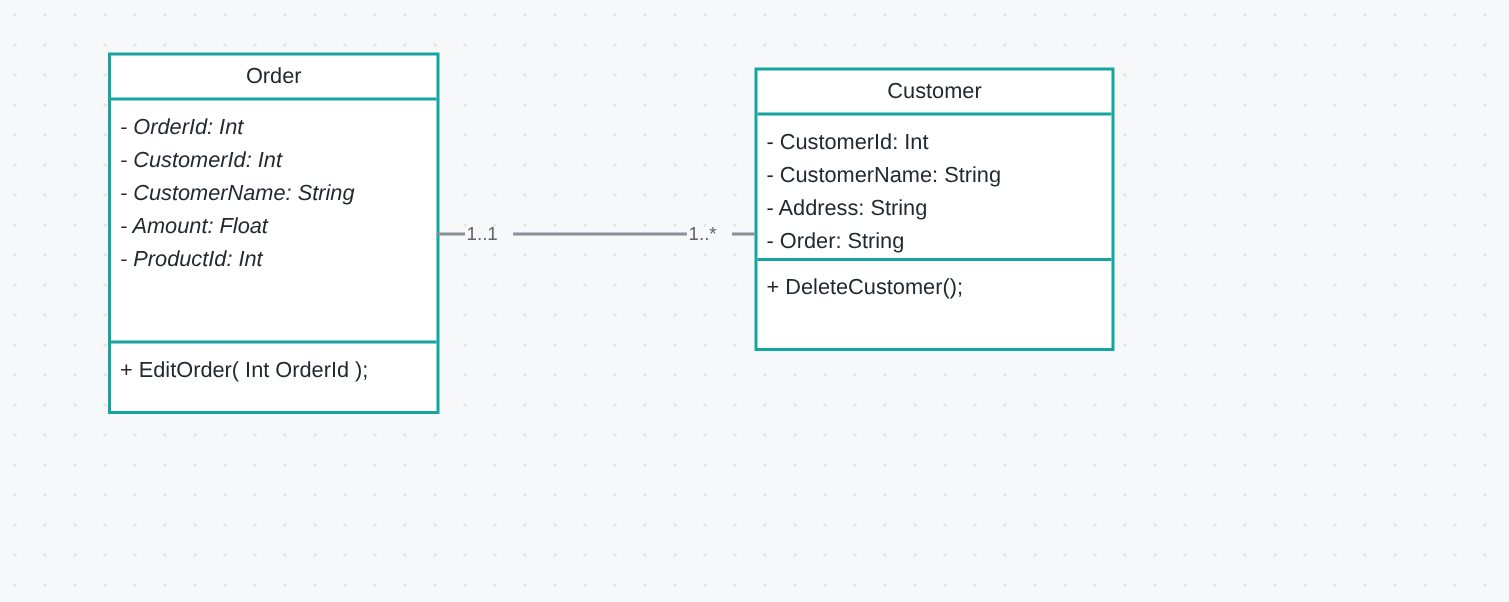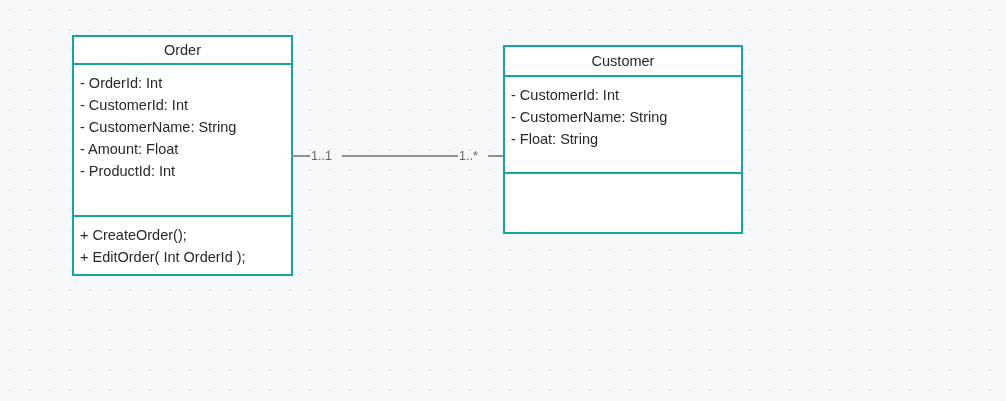--- a/index.html
+++ b/index.html
@@ -67,21 +67,21 @@
   }
 
   
   #class-order {
     left: 72px;
     top: 35px;
     width: 221px;
     height: 241px;
   }
   #class-order .uml-title { height: 30px; }
-  #class-order .attributes { height: 162px; }
+  #class-order .attributes { height: 162px; font-style: italic; }
 
   #class-customer {
     left: 503px;
     top: 45px;
     width: 240px;
     height: 189px;
   }
   #class-customer .uml-title { height: 30px; }
   #class-customer .attributes { height: 97px; }
 
@@ -123,37 +123,38 @@
   <div class="uml-class" id="class-order">
     <div class="uml-title">Order</div>
     <div class="uml-compartment attributes">
       <div class="uml-member">- OrderId: Int</div>
       <div class="uml-member">- CustomerId: Int</div>
       <div class="uml-member">- CustomerName: String</div>
       <div class="uml-member">- Amount: Float</div>
       <div class="uml-member">- ProductId: Int</div>
     </div>
     <div class="uml-compartment methods">
-      <div class="uml-member">+ CreateOrder();</div>
       <div class="uml-member">+ EditOrder( Int OrderId );</div>
     </div>
   </div>
 
   <div id="association">
     <div class="assoc-line" id="assoc-seg-left"></div>
     <div class="assoc-label" id="assoc-label-source">1..1</div>
     <div class="assoc-line" id="assoc-seg-mid"></div>
     <div class="assoc-label" id="assoc-label-target">1..*</div>
     <div class="assoc-line" id="assoc-seg-right"></div>
   </div>
 
   <div class="uml-class" id="class-customer">
     <div class="uml-title">Customer</div>
     <div class="uml-compartment attributes">
       <div class="uml-member">- CustomerId: Int</div>
       <div class="uml-member">- CustomerName: String</div>
-      <div class="uml-member">- Float: String</div>
+      <div class="uml-member">- Address: String</div>
+      <div class="uml-member">- Order: String</div>
     </div>
     <div class="uml-compartment methods">
+      <div class="uml-member">+ DeleteCustomer();</div>
     </div>
   </div>
 
 </div>
 
 </body></html>

